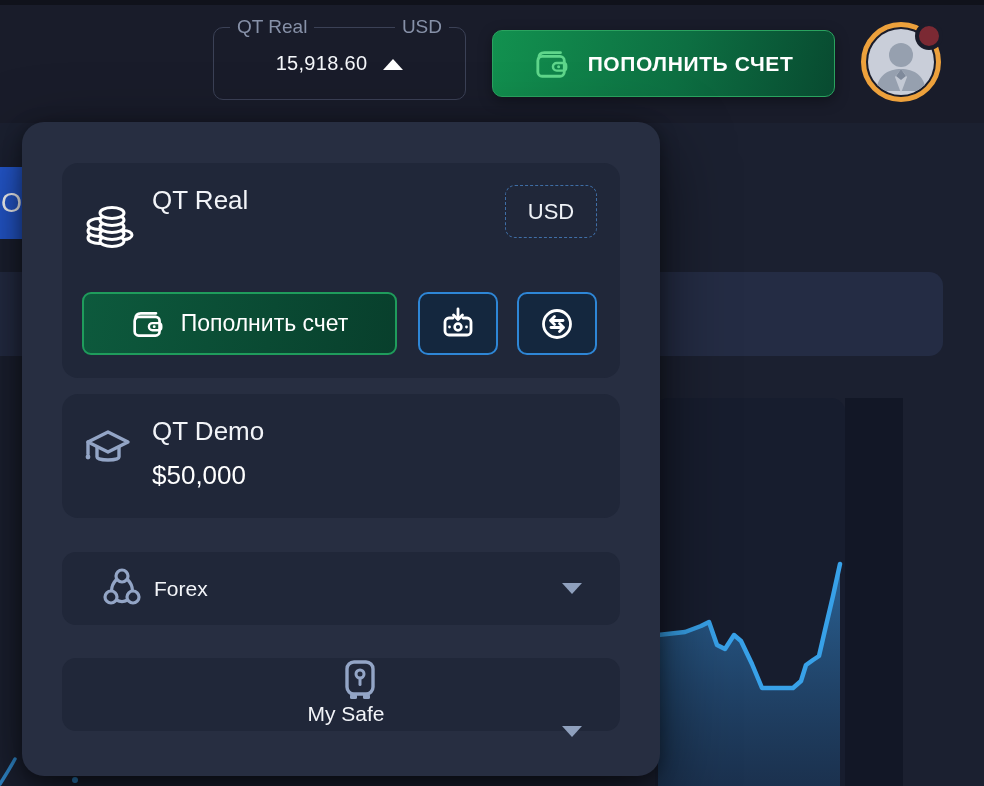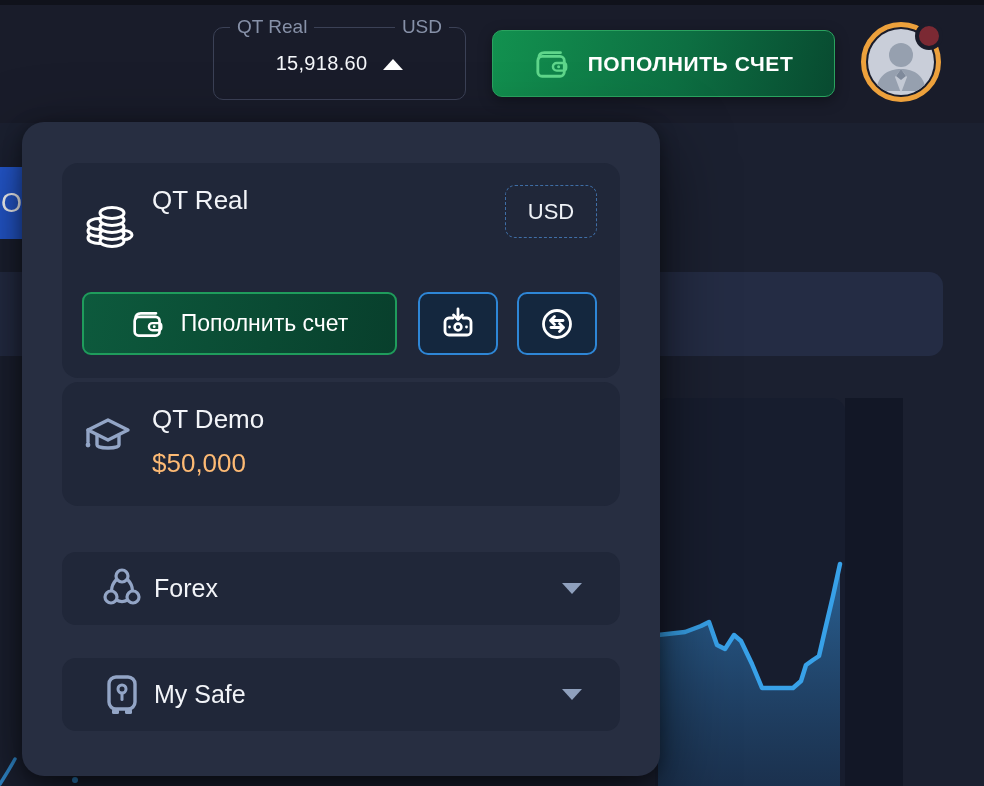--- a/index.html
+++ b/index.html
@@ -55,51 +55,51 @@
     display:flex;align-items:center;justify-content:flex-start;overflow:hidden;
     color:#ffffff;font-size:27px;padding-left:1px;letter-spacing:1px;
   }
   
   .panel{
     position:absolute;left:22px;top:122px;width:638px;height:654px;border-radius:22px;
     background:#272e41;box-shadow:0 24px 70px rgba(0,0,0,.55), 0 4px 18px rgba(0,0,0,.4);
   }
   .card{position:absolute;left:40px;width:558px;background:#202739;border-radius:16px;}
   .card-real{top:41px;height:215px;}
-  .card-demo{top:260px;height:124px;cursor:pointer;}
+  .card-demo{top:272px;height:124px;cursor:pointer;}
   .menu-row{
     position:absolute;left:40px;width:558px;height:73px;background:#202739;border-radius:14px;
     display:flex;align-items:center;cursor:pointer;
   }
   .row-forex{top:430px;}
-  .row-safe{top:536px;}
+  .row-safe{top:536px;flex-direction:column;}
   .acct-icon{position:absolute;left:20px;top:34px;}
   .acct-name{position:absolute;left:90px;top:22px;font-size:26px;color:#f2f4f8;}
   .acct-balance{position:absolute;left:90px;top:66px;font-size:26px;color:#f2f4f8;}
-  .acct-balance.demo{color:#fdba74;}
+  .acct-balance.demo{color:#ffffff;}
   .usd-badge{
     position:absolute;right:23px;top:22px;width:92px;height:53px;border-radius:10px;
     border:1.5px dashed #3f6ea6;display:flex;align-items:center;justify-content:center;
     color:#eef1f6;font-size:22px;cursor:pointer;
   }
   .deposit-btn-panel{
     position:absolute;left:20px;top:129px;width:315px;height:63px;border-radius:9px;
     background:linear-gradient(100deg,#0d5a3d 0%,#0a4a33 60%,#083f2c 100%);
     border:2px solid #1f9c5c;display:flex;align-items:center;justify-content:center;gap:16px;
     color:#ffffff;font-size:23px;cursor:pointer;
   }
   .icon-btn{
     position:absolute;top:129px;width:80px;height:63px;border-radius:10px;
     background:#14273e;border:2px solid #2e86d6;
     display:flex;align-items:center;justify-content:center;cursor:pointer;
   }
   .icon-btn.b1{left:356px;}
   .icon-btn.b2{left:455px;}
   .menu-icon{margin-left:38px;width:44px;display:flex;justify-content:center;}
-  .menu-label{margin-left:10px;font-size:25px;color:#f2f4f8;}
+  .menu-label{margin-left:10px;font-size:21px;color:#f2f4f8;}
   .chev-down{
     margin-left:auto;margin-right:38px;width:0;height:0;
     border-left:10px solid transparent;border-right:10px solid transparent;border-top:11px solid #8fa0bd;
   }
 </style>
 </head>
 <body>
 
 <div id="stage">
 

